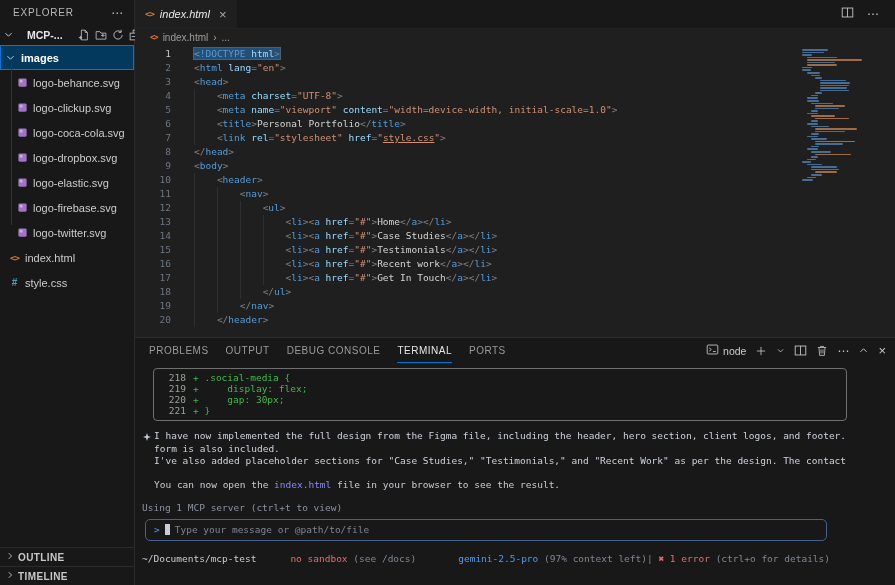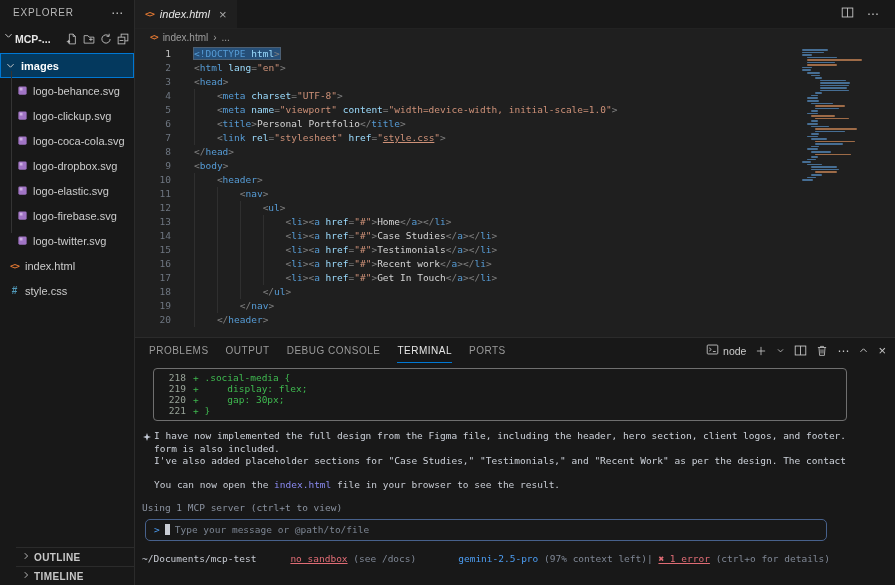--- a/index.html
+++ b/index.html
@@ -3,36 +3,36 @@
 <meta charset="utf-8">
 <style>
   html,body{margin:0;padding:0;background:#1f1f1f;}
   body{width:895px;height:585px;overflow:hidden;font-family:"Liberation Sans",sans-serif;-webkit-font-smoothing:antialiased;}
   .app{width:895px;height:585px;display:flex;}
 
   
   .sidebar{width:134px;flex:none;background:#181818;border-right:1px solid #2b2b2b;display:flex;flex-direction:column;color:#ccc;}
   .sb-header{height:25px;flex:none;display:flex;align-items:center;padding:0 10px 0 13px;font-size:10px;letter-spacing:.8px;color:#b8b8b8;}
   .sb-header .more{margin-left:auto;color:#c5c5c5;font-size:12px;cursor:pointer;}
-  .sb-section{height:20px;flex:none;display:flex;align-items:flex-end;padding:0 5px 8px 3px;gap:1px;}
+  .sb-section{height:20px;flex:none;display:flex;align-items:center;padding:0 5px 0 3px;gap:13px;}
   .sb-section .sect-label{font-weight:bold;font-size:10.5px;color:#e6e6e6;margin-right:2px;white-space:nowrap;}
   .sb-actions{margin-left:auto;display:flex;align-items:center;gap:5px;}
   .sb-actions span{display:inline-flex;}
   .tree{position:relative;flex:none;}
   .guide-v{position:absolute;left:11px;top:18px;width:1px;height:162px;background:#343434;}
   .trow{height:25px;display:flex;align-items:center;gap:4px;font-size:11px;color:#cccccc;white-space:nowrap;cursor:pointer;}
   .trow .ticon{display:inline-flex;align-items:center;justify-content:center;width:13px;flex:none;}
   .trow.lvl0{padding-left:4px;}
   .trow.lvl0.file{padding-left:8px;}
   .trow.lvl1{padding-left:16px;}
   .trow.selected{background:#04395e;box-shadow:inset 0 0 0 1px #0078d4;color:#fff;}
   .trow.selected .tlabel{font-weight:bold;}
   .ic-html{color:#e37933;font-weight:700;font-size:9px;letter-spacing:-1px;font-family:"DejaVu Sans Mono",monospace;}
   .ic-css{color:#519aba;font-weight:700;font-size:10px;}
-  .sb-bottom{margin-top:auto;padding-left:16px;}
+  .sb-bottom{margin-top:auto;}
   .sb-pane{height:18px;border-top:1px solid #2b2b2b;display:flex;align-items:center;gap:3px;padding-left:5px;font-weight:bold;font-size:10px;letter-spacing:.4px;color:#c8c8c8;cursor:pointer;}
 
   
   .main{flex:1;display:flex;flex-direction:column;min-width:0;}
   .editor-area{height:337px;flex:none;display:flex;flex-direction:column;background:#1f1f1f;}
   .tabbar{height:28px;flex:none;background:#181818;display:flex;align-items:stretch;border-bottom:1px solid #222;}
   .tab{background:#1f1f1f;display:flex;align-items:center;padding:0 10px;gap:6px;cursor:pointer;}
   .tab-label{font-style:italic;font-size:11px;color:#e8e8e8;}
   .tab-close{color:#a8a8a8;font-size:13px;line-height:13px;margin-left:3px;cursor:pointer;}
   .tab-actions{margin-left:auto;display:flex;align-items:center;gap:13px;padding-right:16px;color:#c5c5c5;}
@@ -74,21 +74,21 @@
   .hint{margin-top:11px;padding-left:12px;white-space:pre;color:#ced3db;}
   .hint-file{color:#8a8af0;}
   .mcp{margin-top:12px;color:#8b93a1;white-space:pre;}
   .inputbox{margin-top:6px;margin-left:3px;width:664px;height:20px;border:1px solid #47618c;border-radius:5px;display:flex;align-items:center;padding:0 8px;gap:5px;cursor:text;}
   .prompt{color:#4c9df3;}
   .cursor{width:5px;height:11px;background:#c9cdd4;display:inline-block;flex:none;}
   .phold{color:#7d8694;}
   .tstatus{margin-top:12px;display:flex;white-space:pre;}
   .grp-sandbox{margin-left:34px;}
   .grp-model{margin-left:42px;}
-  .c-dim{color:#7f8795;} .c-redt{color:#e06c75;text-decoration:underline;} .c-bluet{color:#4c9df3;} .c-light{color:#c8ccd4;}
+  .c-dim{color:#7f8795;} .c-redt{color:#e06c75;} .c-bluet{color:#4c9df3;} .c-light{color:#c8ccd4;}
 </style>
 </head>
 <body>
 
 <div class="app">
 
   <aside class="sidebar">
     <div class="sb-header">
       <span>EXPLORER</span>
       <span class="more">⋯</span>

